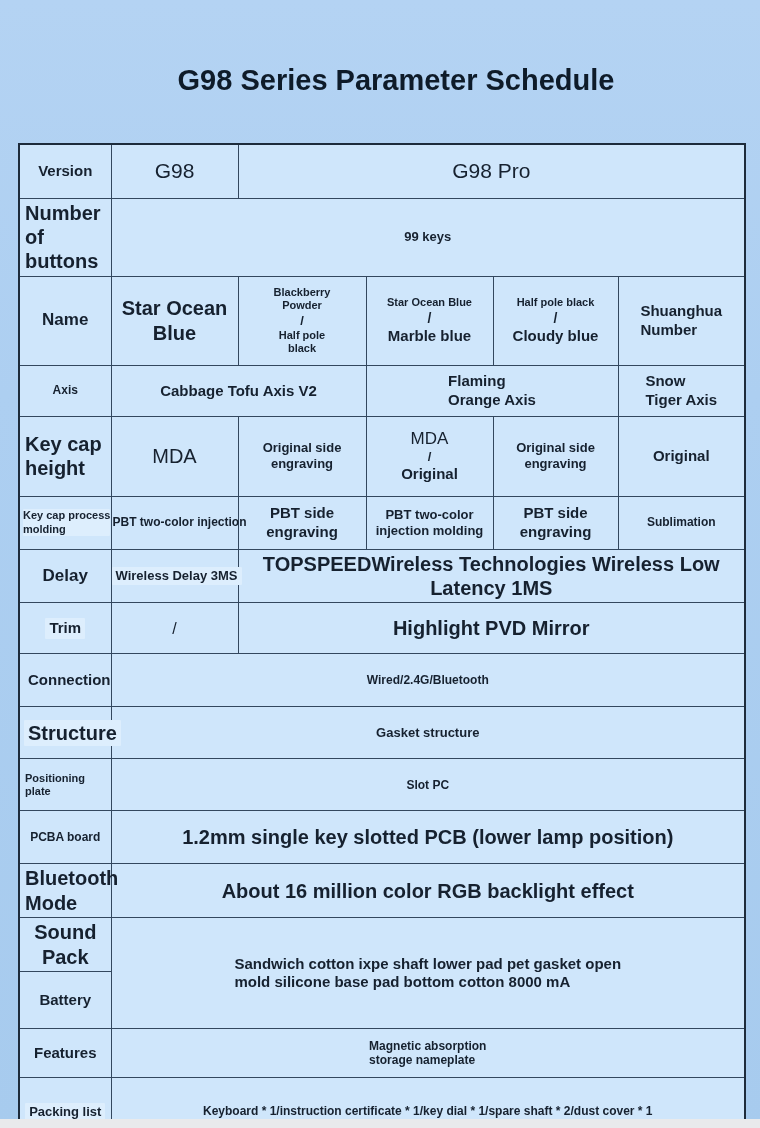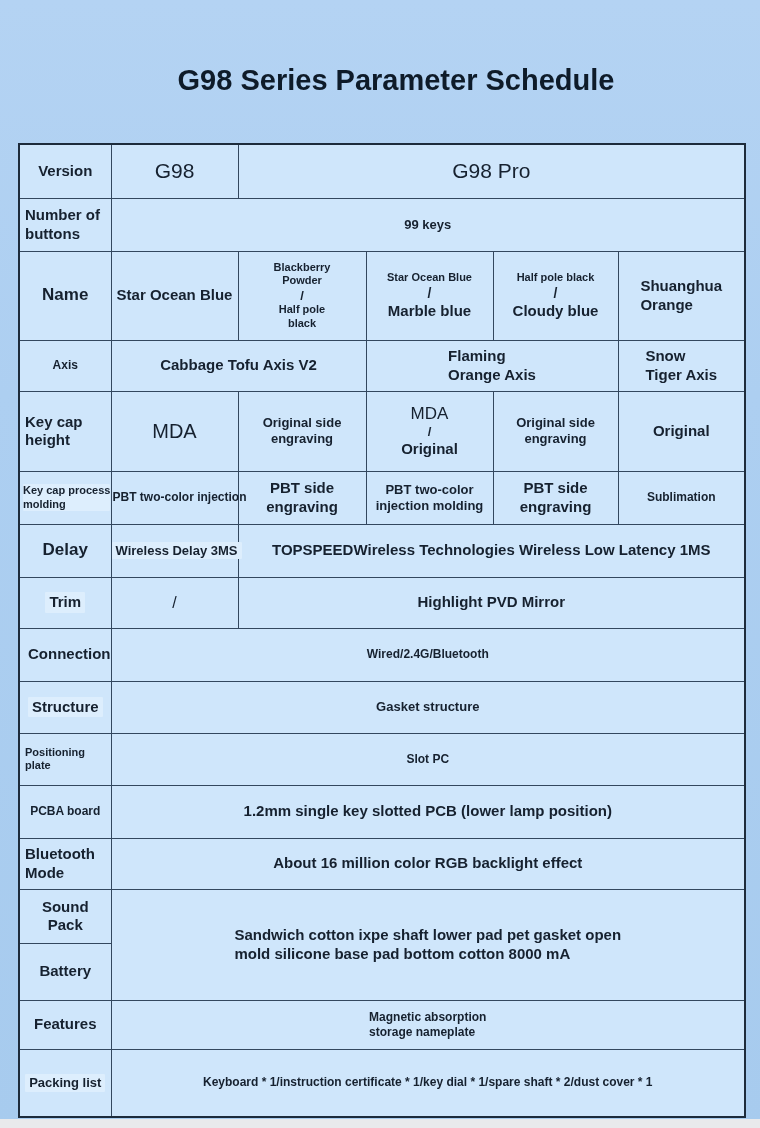--- a/index.html
+++ b/index.html
@@ -30,21 +30,21 @@
   .pre{white-space:pre-line;}
   .prehard{white-space:pre;}
   .nowrap{white-space:nowrap;}
   .blk{display:inline-block;text-align:left;}
   .patch{display:inline-block;background:#ddeefd;padding:1px 4px;border-radius:1px;}
   .sub{display:block;}
   
   .fs11{font-size:11px;}
   .fs12{font-size:12px;}
   .fs13{font-size:13px;margin-left:25px;}
-  .fs14{font-size:15px;}
+  .fs14{font-size:20px;}
   .fs15{font-size:15px;}
   .fs16{font-size:12px;}
   .fs17{font-size:17px;}
   .big-normal{font-weight:normal;font-size:21px;}
   .mda{font-weight:normal;font-size:20px;}
   .mda-sm{font-weight:normal;font-size:17px;}
   .slash-sm{font-size:13px;font-weight:bold;}
   .slash-md{font-size:14px;font-weight:bold;}
   .slash-plain{font-weight:normal;font-size:16px;}
   .footer-strip{
@@ -97,21 +97,21 @@
           <span class="sub slash-md">/</span>
           <span class="sub fs15">Marble blue</span>
         </td>
         <td>
           <span class="sub fs11">Half pole black</span>
           <span class="sub slash-md">/</span>
           <span class="sub fs15">Cloudy blue</span>
         </td>
         <td class="fs15">
           <span class="blk pre">Shuanghua
-Orange</span>
+Number</span>
         </td>
       </tr>
 
       <tr style="height:51px">
         <td class="fs16">Axis</td>
         <td class="fs15" colspan="2">Cabbage Tofu Axis V2</td>
         <td class="fs15" colspan="2">
           <span class="blk pre">Flaming
 Orange Axis</span>
         </td>

